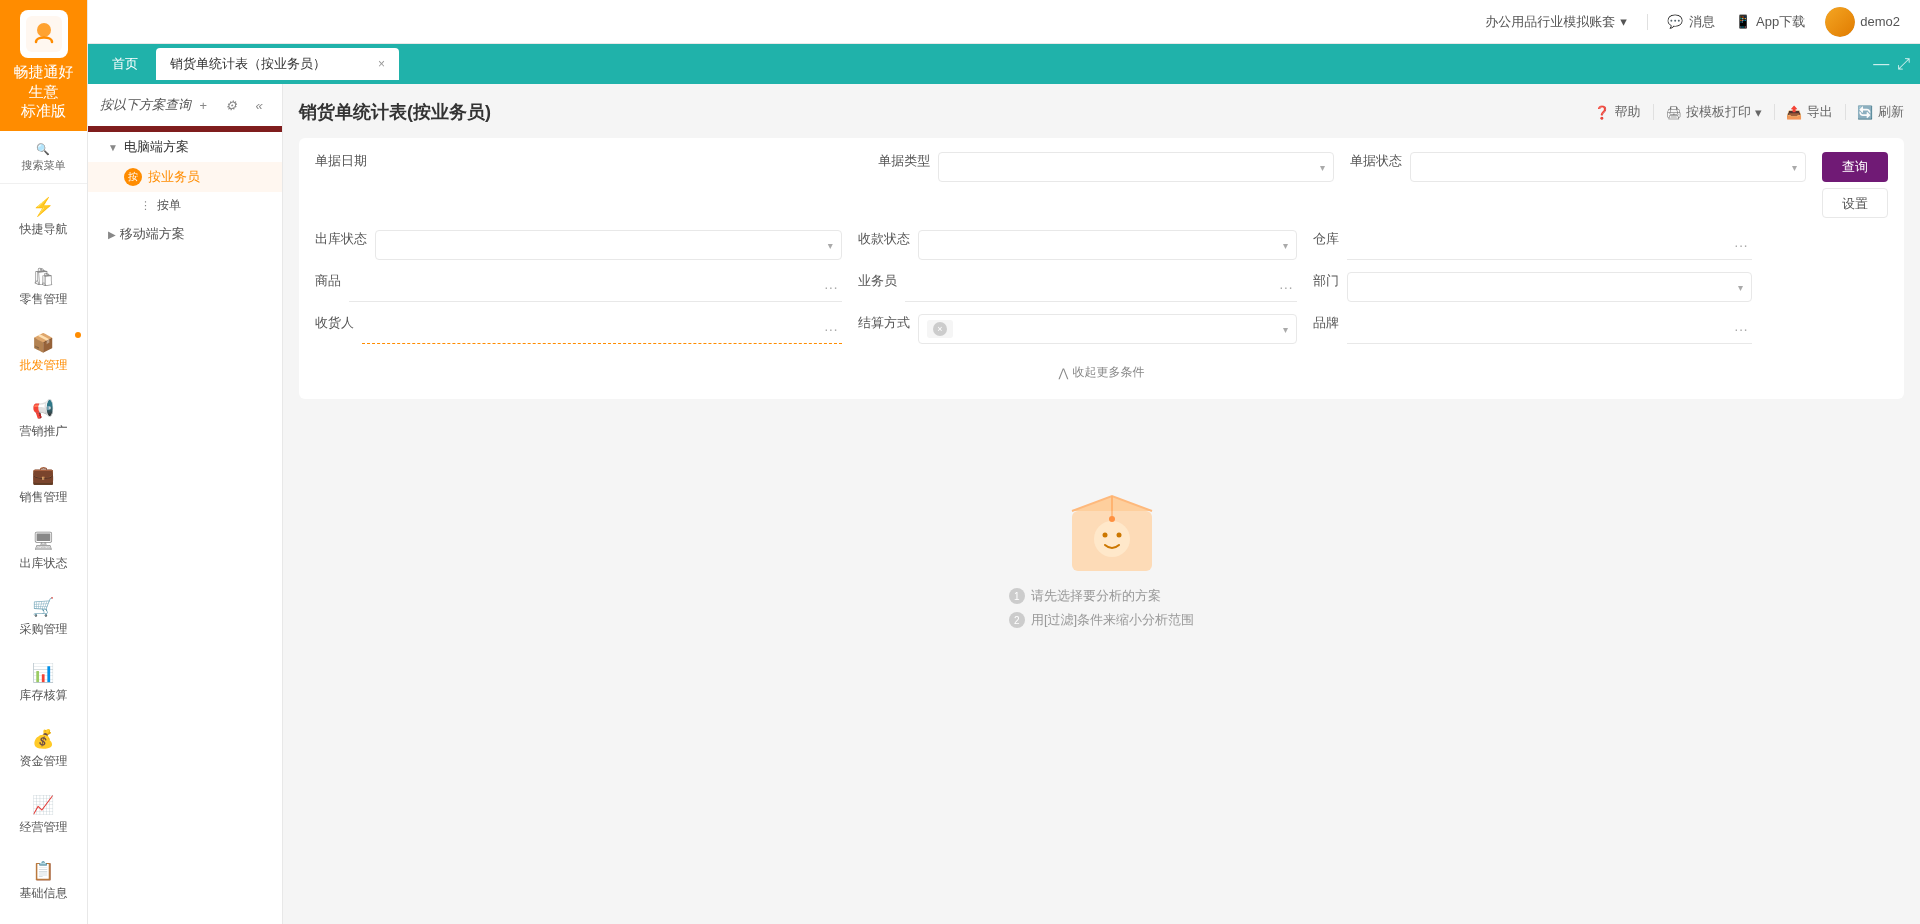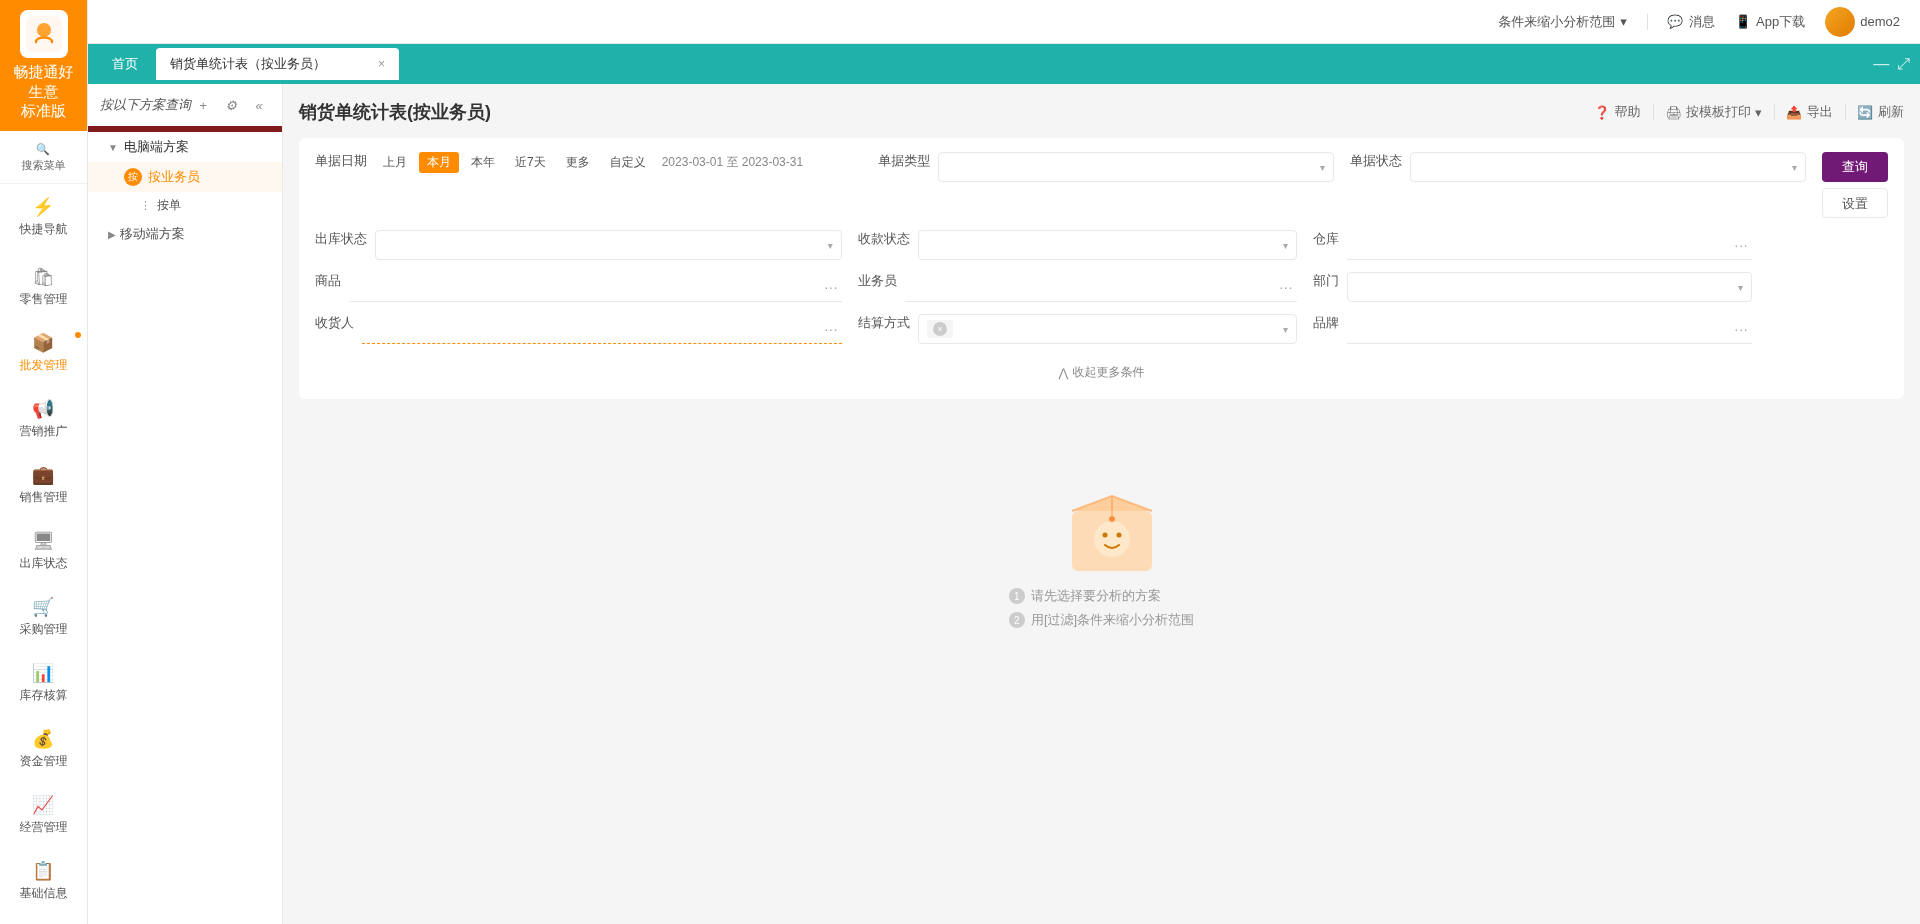--- a/index.html
+++ b/index.html
@@ -203,21 +203,21 @@
       <span class="nav-icon">⚙</span>
       <span class="nav-label">系统管理</span>
     </div>
 
   </div>
 
   <div class="main-content">
 
     <div class="top-header">
       <div class="header-item">
-        <span>条件来缩小分析范围</span>
+        <span>办公用品行业模拟账套</span>
         <span>▾</span>
       </div>
       <div class="divider-v"></div>
       <div class="header-item">
         <span>💬</span>
         <span>消息</span>
       </div>
       <div class="header-item">
         <span>📱</span>
         <span>App下载</span>
@@ -303,31 +303,20 @@
               <span>刷新</span>
             </div>
           </div>
         </div>
 
         <div class="filter-area">
 
           <div class="filter-row">
             <div class="filter-field" style="flex:1.2;">
               <span class="filter-label">单据日期</span>
-              <div class="date-row">
-                <div class="date-tabs">
-                  <span class="date-tab">上月</span>
-                  <span class="date-tab active">本月</span>
-                  <span class="date-tab">本年</span>
-                  <span class="date-tab">近7天</span>
-                  <span class="date-tab">更多</span>
-                  <span class="date-tab">自定义</span>
-                </div>
-                <span class="date-range">2023-03-01 至 2023-03-31</span>
-              </div>
             </div>
             <div class="filter-field" style="flex:1;">
               <span class="filter-label">单据类型</span>
               <div class="filter-select">
                 <span></span>
                 <span class="select-arrow">▾</span>
               </div>
             </div>
             <div class="filter-field" style="flex:1;">
               <span class="filter-label">单据状态</span>

